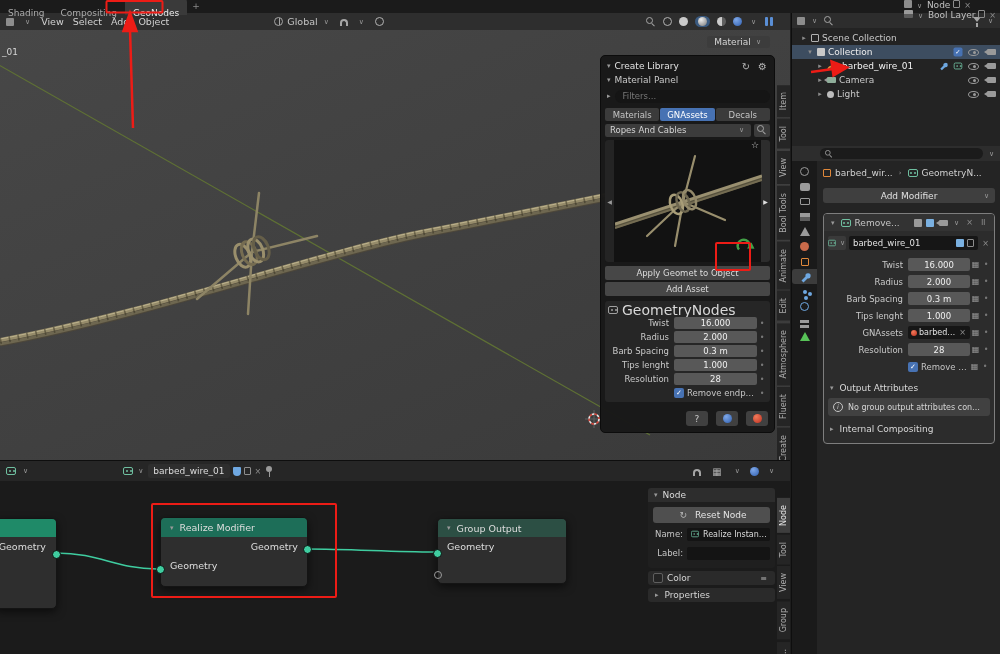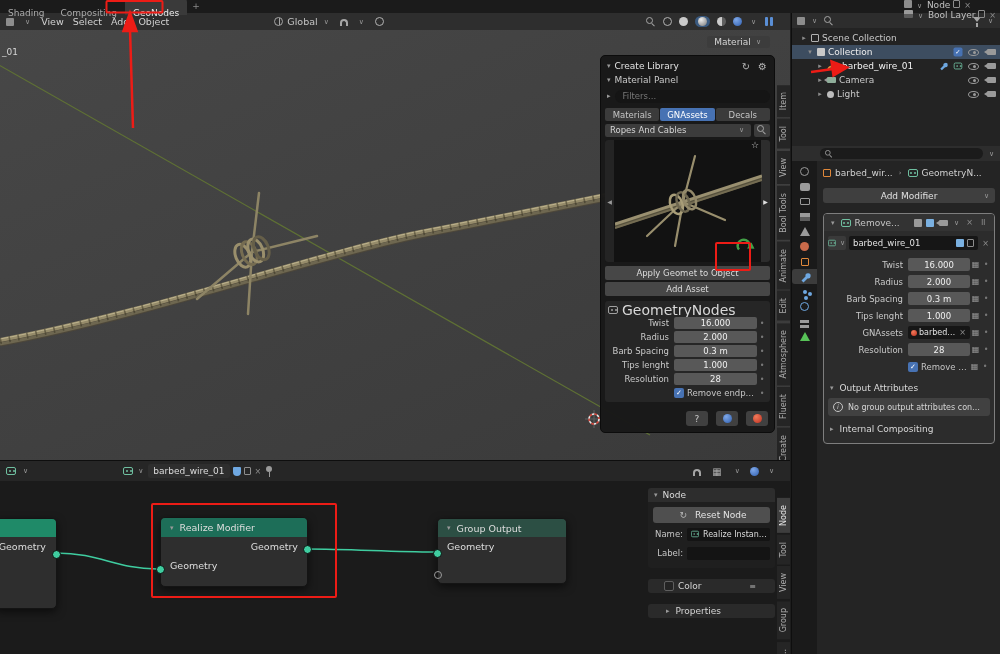--- a/index.html
+++ b/index.html
@@ -117,21 +117,21 @@
 .socket.virtual{background:transparent;border:1.5px solid #9a9a9a;width:8px;height:8px}
 
 
 .ne-side{position:absolute;left:648px;top:7px;width:127px}
 .ns-sec{background:#2d2d2d;border-radius:3px 3px 0 0;height:14px;display:flex;align-items:center;gap:3px;padding:0 4px;font-size:9px;color:#dcdcdc}
 .ns-body{background:#1f1f1f;border-radius:0 0 3px 3px;padding:5px 5px 7px}
 .ns-btn{height:16px;background:#4f4f4f;border-radius:3px;display:flex;align-items:center;justify-content:center;gap:5px;font-size:9px;color:#e3e3e3}
 .ns-row{display:flex;align-items:center;height:16px;margin-top:3px;gap:4px}
 .ns-lbl{width:30px;text-align:right;font-size:8.5px;color:#c5c5c5;flex:none}
 .ns-input{flex:1;height:13px;background:#141414;border-radius:2px;display:flex;align-items:center;gap:3px;padding:0 3px;font-size:8px;color:#dcdcdc;overflow:hidden}
-.ns-bar{background:#2a2a2a;border-radius:3px;height:14px;display:flex;align-items:center;gap:4px;padding:0 16px;margin-top:11px;font-size:9px;color:#d5d5d5}
+.ns-bar{background:#2a2a2a;border-radius:3px;height:14px;display:flex;align-items:center;gap:4px;padding:0 5px;margin-top:3px;font-size:9px;color:#d5d5d5}
 
 
 .right-col{left:791px;top:13px;width:209px;height:641px;background:#232323;border-left:1px solid #0e0e0e}
 .ol-header{height:15px;background:#2d2d2d;display:flex;align-items:center;gap:5px;padding:0 5px}
 .ol-rows{padding-top:3px}
 .ol-row{height:14px;display:flex;align-items:center;gap:3px;font-size:9px;color:#c8c8c8;padding-right:4px}
 .ol-row .tw{color:#8d8d8d;font-size:7px;width:8px;text-align:center;flex:none}
 .ol-row.sel{background:#3d4d60}
 .ol-right{margin-left:auto;display:flex;align-items:center;gap:5px}
 

